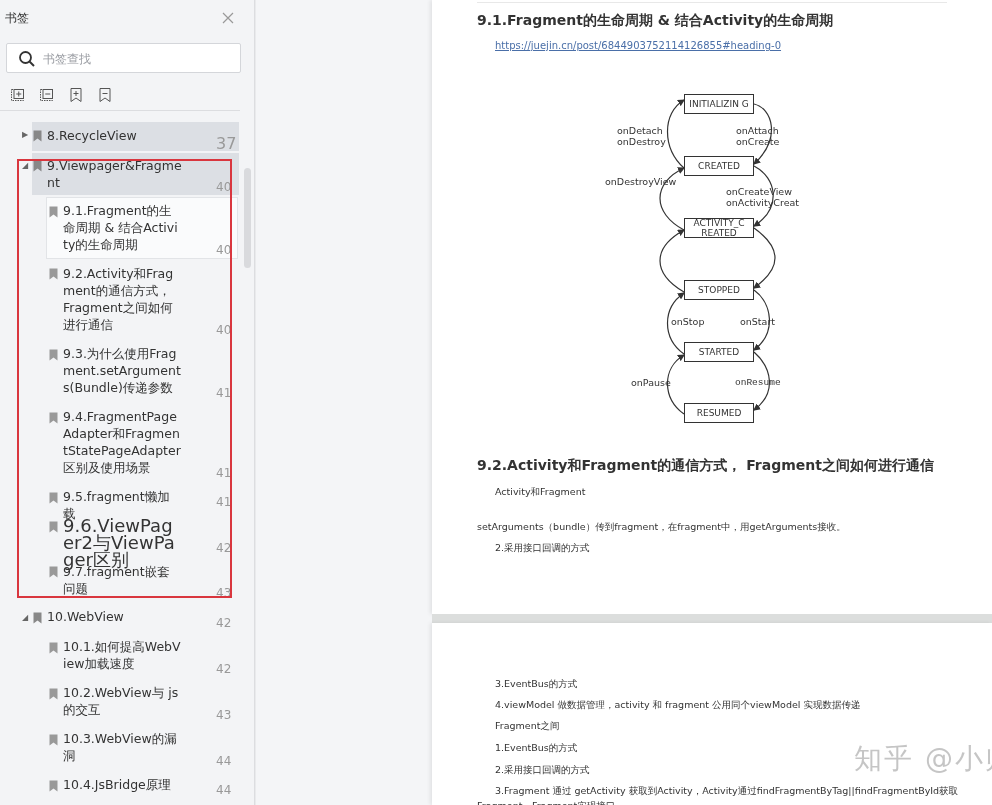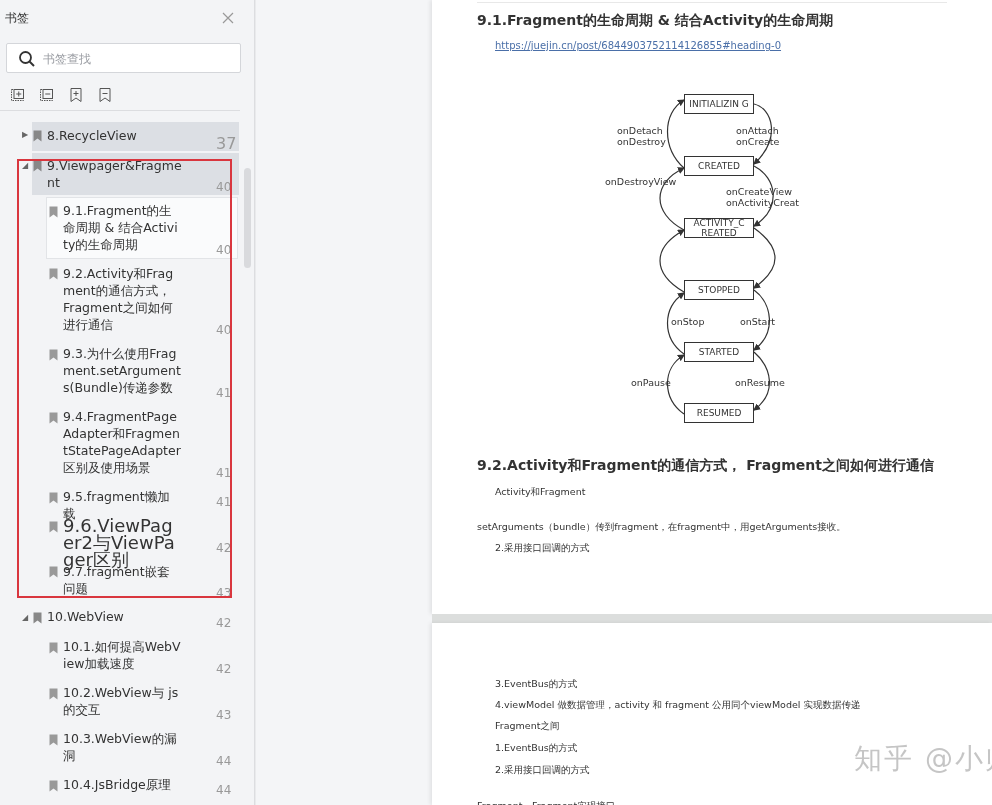--- a/index.html
+++ b/index.html
@@ -231,34 +231,35 @@
 onDestroy</div>
       <div class="trans" style="left:-17px;top:88px;">onDestroyView</div>
       <div class="trans" style="left:5px;top:228px;margin-left:44px;">onStop</div>
       <div class="trans" style="left:9px;top:289px;">onPause</div>
 
       <div class="trans" style="left:114px;top:37px;white-space:pre;">onAttach
 onCreate</div>
       <div class="trans" style="left:104px;top:98px;white-space:pre;width:80px;overflow:hidden;">onCreateView
 onActivityCreat</div>
       <div class="trans" style="left:118px;top:228px;">onStart</div>
-      <div class="trans" style="left:113px;top:289px;">onResume</div>
+      <div class="trans" style="left:113px;top:289px;font-family:Liberation Mono, monospace;">onResume</div>
     </div>
 
     <div class="h1" style="left:45px;top:457px;">9.2.Activity和Fragment的通信方式， Fragment之间如何进行通信</div>
     <div class="para" style="left:63px;top:486px;">Activity和Fragment</div>
     <div class="para" style="left:45px;top:521px;">setArguments（bundle）传到fragment，在fragment中，用getArguments接收。</div>
     <div class="para" style="left:63px;top:542px;">2.采用接口回调的方式</div>
   </div>
 
   <div class="pg-gap"></div>
 
   <div class="page2">
     <div class="para" style="left:63px;top:55px;">3.EventBus的方式</div>
     <div class="para" style="left:63px;top:76px;">4.viewModel 做数据管理，activity 和 fragment 公用同个viewModel 实现数据传递</div>
     <div class="para" style="left:63px;top:97px;">Fragment之间</div>
     <div class="para" style="left:63px;top:119px;">1.EventBus的方式</div>
     <div class="para" style="left:63px;top:141px;">2.采用接口回调的方式</div>
+    <div class="para" style="left:63px;top:162px;">3.Fragment 通过 getActivity 获取到Activity，Activity通过findFragmentByTag||findFragmentById获取</div>
     <div class="para" style="left:45px;top:177px;">Fragment，Fragment实现接口</div>
   </div>
 
   <div class="watermark">知乎 @小帅</div>
 </div>
 
 </body></html>

